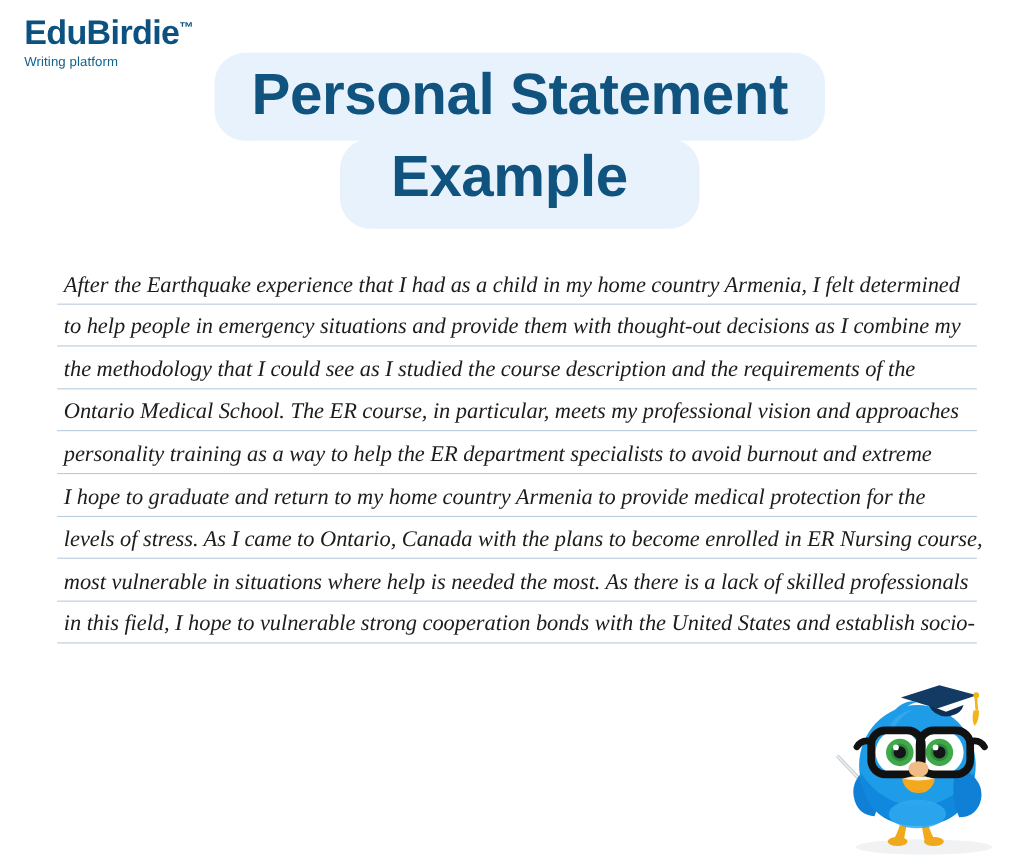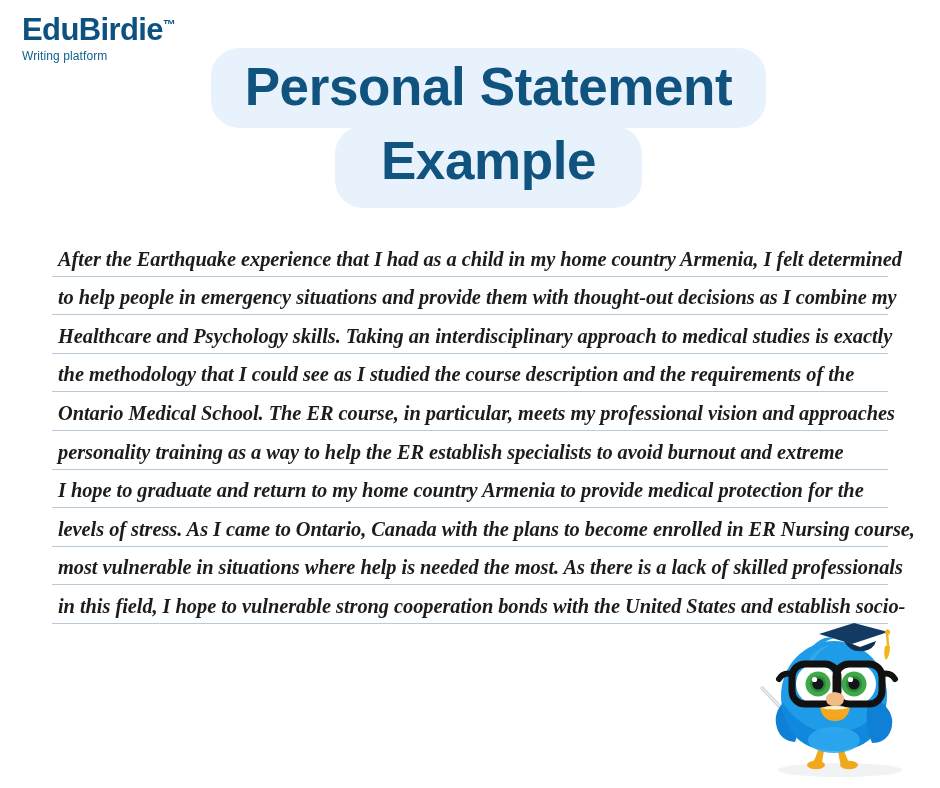--- a/index.html
+++ b/index.html
@@ -45,36 +45,36 @@
     font-family: "Liberation Sans", sans-serif;
     font-size: 12px;
     color: #10628f;
     margin-top: 4px;
     letter-spacing: 0.1px;
   }
 
   
   .title-wrap {
     position: absolute;
-    left: 201px;
+    left: 185px;
     top: 48px;
     width: 575px;
   }
   .title-row {
     display: flex;
     justify-content: center;
   }
   .title-pill {
     background: #e8f2fc;
     border-radius: 26px;
     padding: 4px 34px 6px 34px;
     box-sizing: border-box;
   }
   .title-pill-1 { border-radius: 28px; }
-  .title-pill-2 { border-radius: 28px; padding: 0px 46px 12px 46px; margin-top: -2px; }
+  .title-pill-2 { border-radius: 28px; padding: 0px 65px 12px 46px; margin-top: -2px; }
   .title-text {
     font-family: "Liberation Sans", sans-serif;
     font-weight: bold;
     font-size: 53px;
     line-height: 1.32;
     color: #10537f;
     text-align: center;
     white-space: nowrap;
     letter-spacing: -0.4px;
   }
@@ -95,21 +95,20 @@
   .essay-line span {
     position: absolute;
     left: 6px;
     bottom: 5px;
     font-family: "Liberation Serif", "DejaVu Serif", serif;
     font-style: italic;
     font-size: 20.4px;
     color: #1c1c1c;
     white-space: nowrap;
     letter-spacing: -0.05px;
-    font-weight: bold;
   }
 
   
   .mascot {
     position: absolute;
     left: 748px;
     top: 622px;
     width: 182px;
     height: 160px;
   }
@@ -139,30 +138,27 @@
   </div>
 
   <div class="essay">
     <div class="essay-line">
         <span>After the Earthquake experience that I had as a child in my home country Armenia, I felt determined</span>
       </div>
     <div class="essay-line">
         <span>to help people in emergency situations and provide them with thought-out decisions as I combine my</span>
       </div>
     <div class="essay-line">
-        <span>Healthcare and Psychology skills. Taking an interdisciplinary approach to medical studies is exactly</span>
-      </div>
-    <div class="essay-line">
         <span>the methodology that I could see as I studied the course description and the requirements of the</span>
       </div>
     <div class="essay-line">
         <span>Ontario Medical School. The ER course, in particular, meets my professional vision and approaches</span>
       </div>
     <div class="essay-line">
-        <span>personality training as a way to help the ER establish specialists to avoid burnout and extreme</span>
+        <span>personality training as a way to help the ER department specialists to avoid burnout and extreme</span>
       </div>
     <div class="essay-line">
         <span>I hope to graduate and return to my home country Armenia to provide medical protection for the</span>
       </div>
     <div class="essay-line">
         <span>levels of stress. As I came to Ontario, Canada with the plans to become enrolled in ER Nursing course,</span>
       </div>
     <div class="essay-line">
         <span>most vulnerable in situations where help is needed the most. As there is a lack of skilled professionals</span>
       </div>

